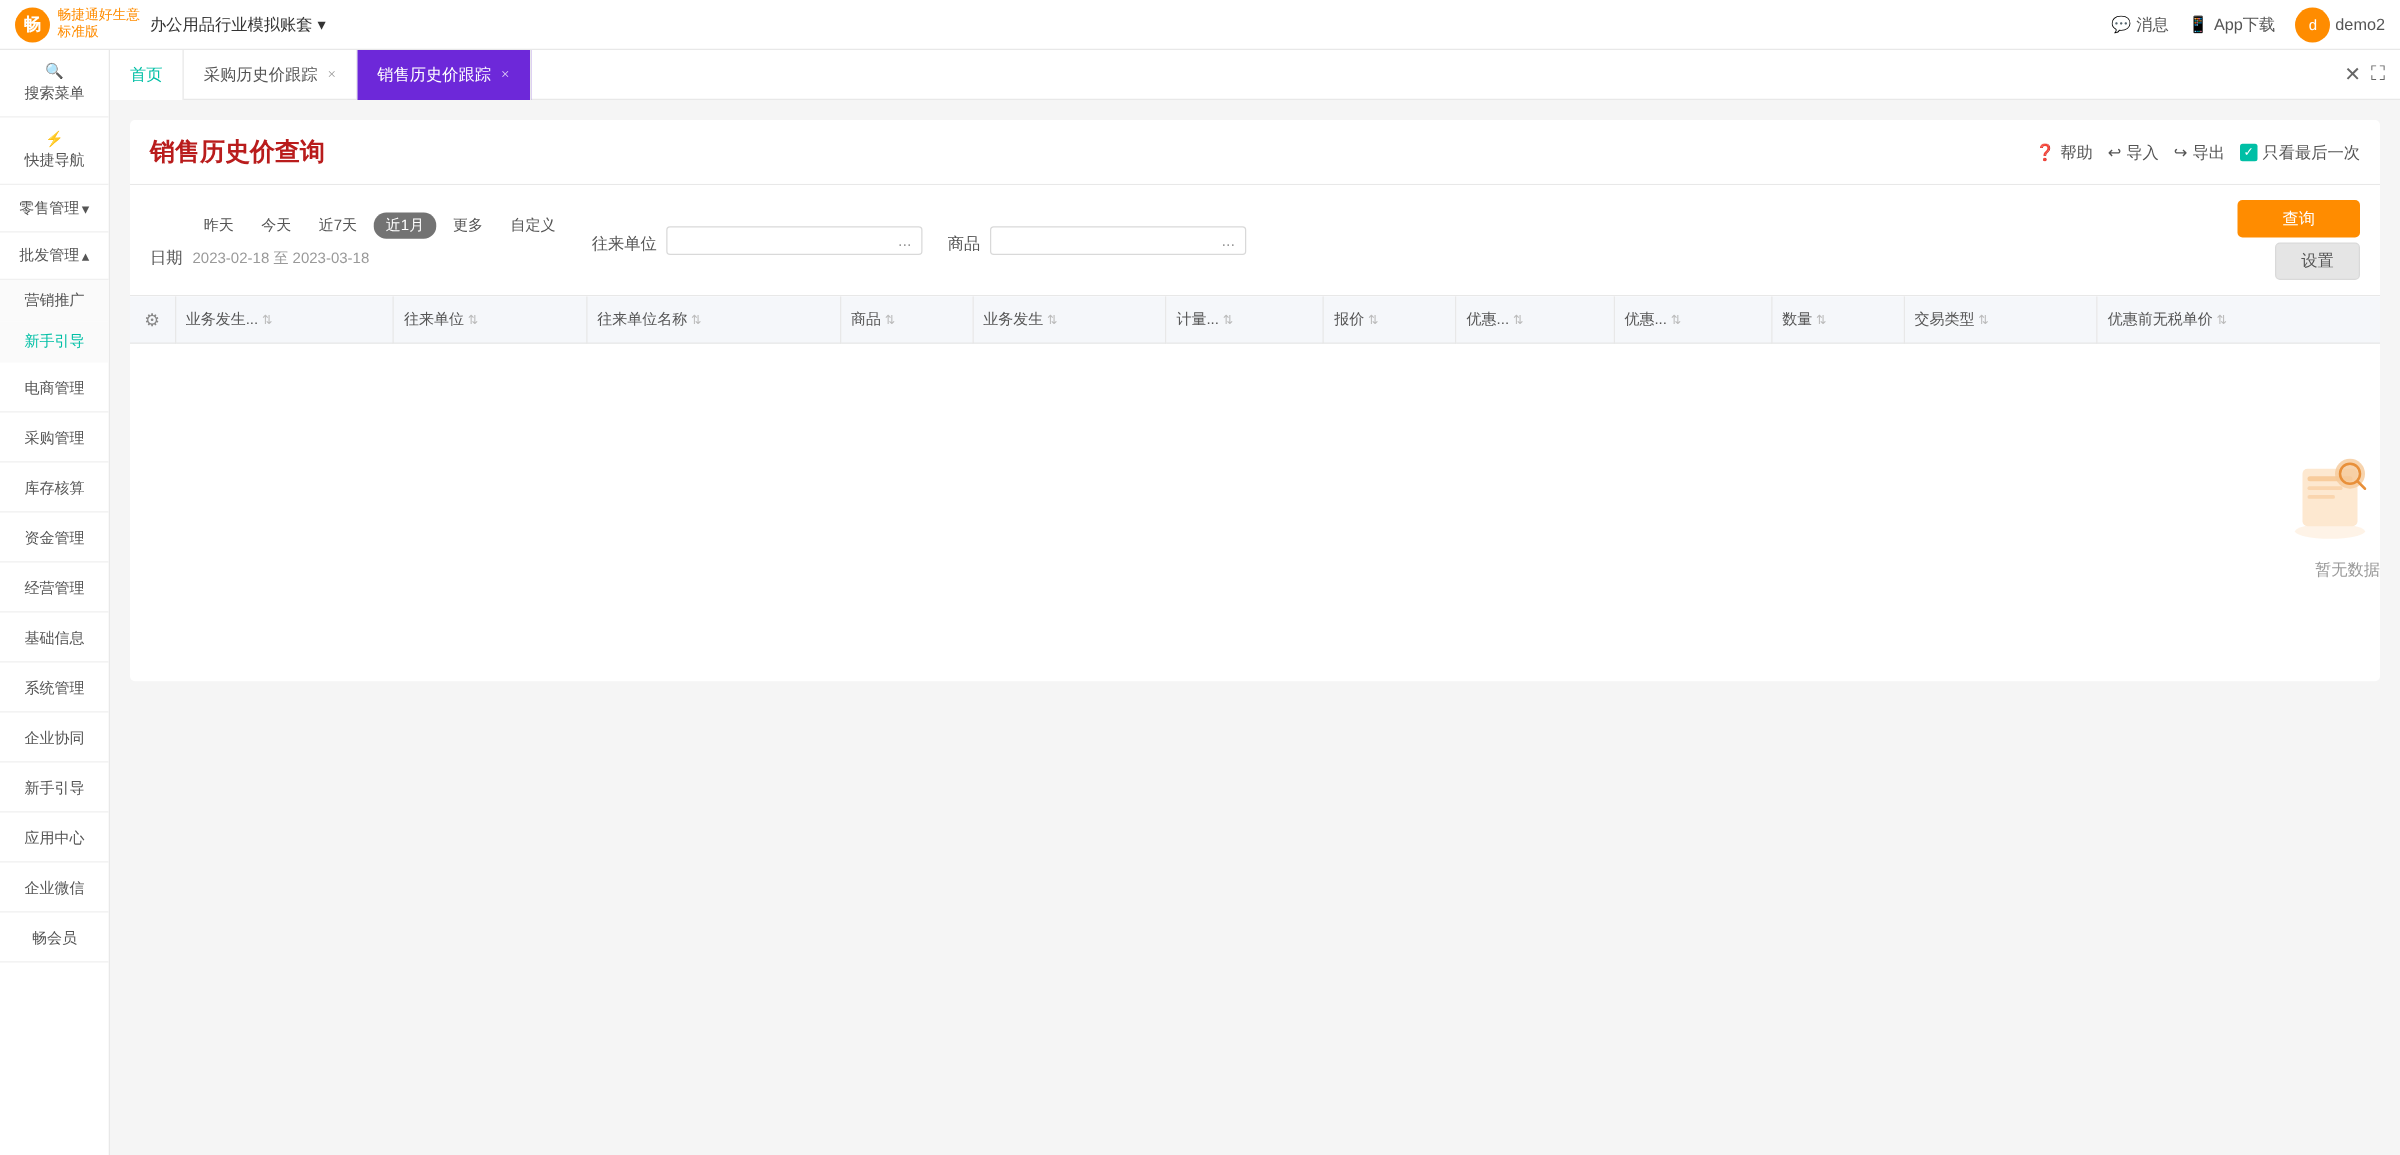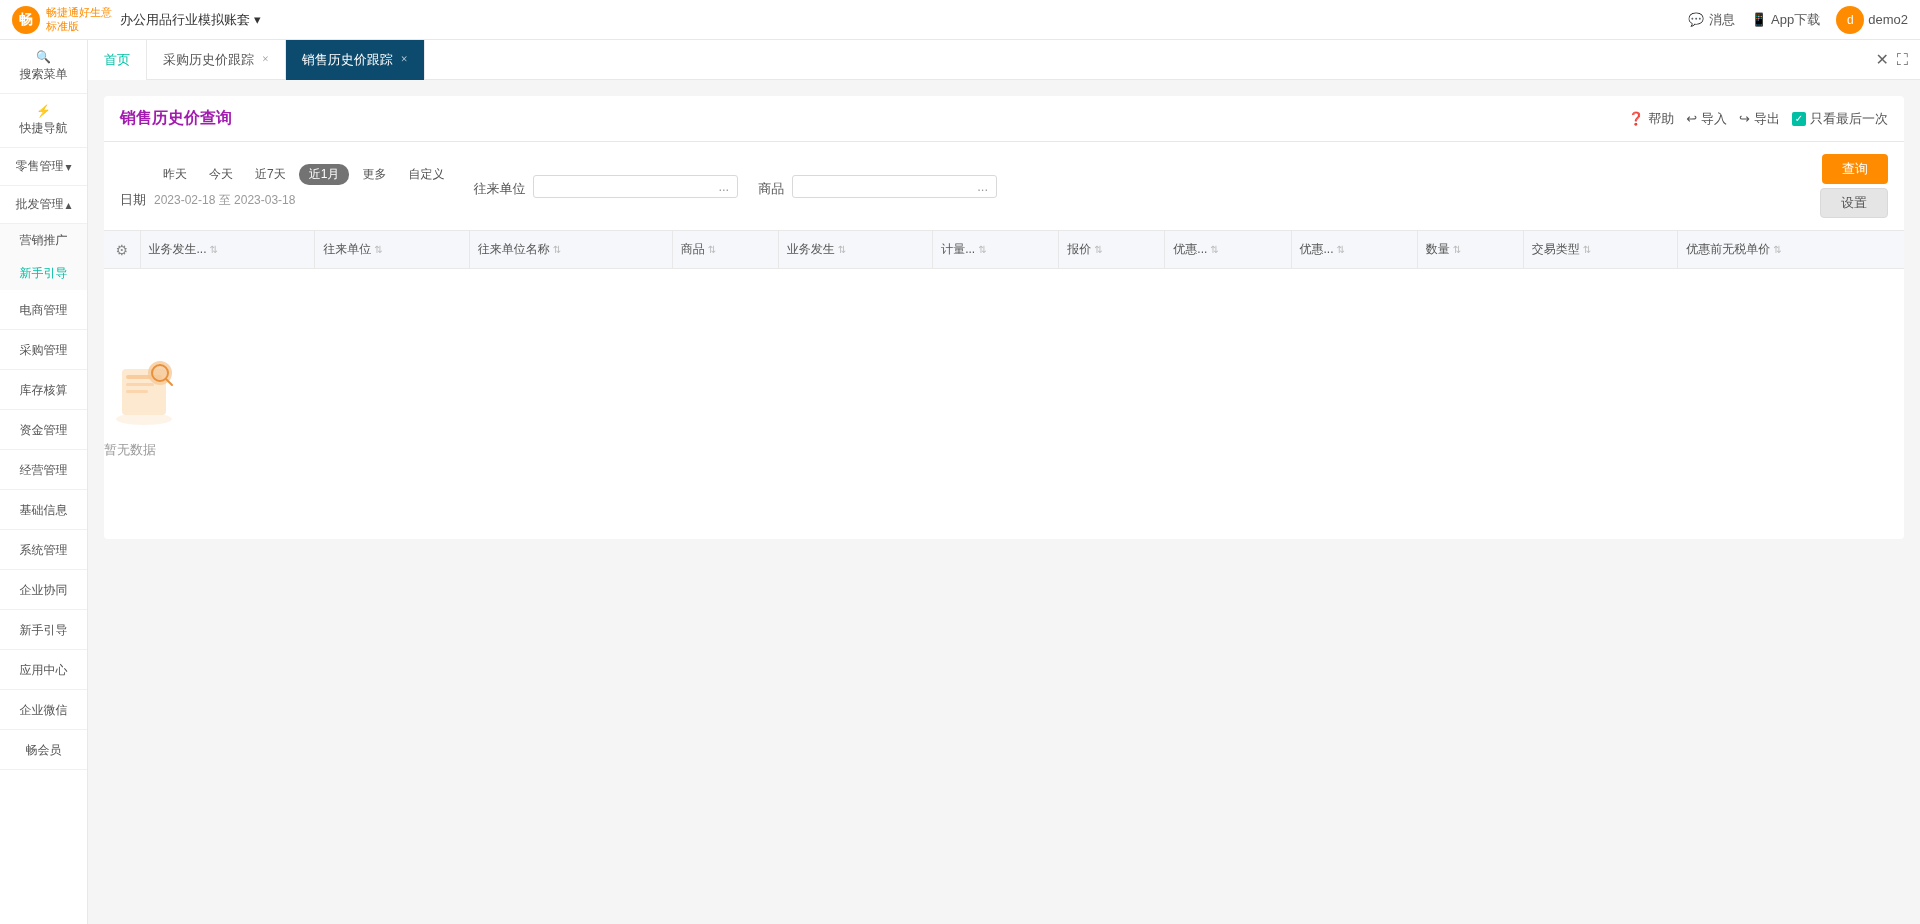--- a/index.html
+++ b/index.html
@@ -26,61 +26,61 @@
     .sidebar-group-header { display: flex; align-items: center; justify-content: center; gap: 2px; padding: 10px 4px; color: #555; font-size: 12px; cursor: pointer; border-bottom: 1px solid #f0f0f0; }
     .sidebar-sub-item { padding: 8px 4px; text-align: center; cursor: pointer; color: #555; font-size: 12px; background: #fafafa; }
 
     
     .content-area { flex: 1; display: flex; flex-direction: column; overflow: hidden; }
 
     
     .tab-bar { height: 40px; background: #fff; border-bottom: 1px solid #e8e8e8; display: flex; align-items: center; padding: 0 0; flex-shrink: 0; }
     .tab { display: flex; align-items: center; padding: 0 16px; height: 40px; cursor: pointer; color: #555; font-size: 13px; border-right: 1px solid #e8e8e8; gap: 6px; white-space: nowrap; font-family: Liberation Serif, serif; }
     .tab.home { color: #00bfa5; background: #fff; }
-    .tab.active { color: #fff; background: #0c4a6e; }
+    .tab.active { color: #fff; background: #6d28d9; }
     .tab-close { font-size: 12px; color: rgba(255,255,255,0.8); cursor: pointer; margin-left: 2px; }
     .tab-close-gray { font-size: 12px; color: #999; cursor: pointer; margin-left: 2px; }
     .tab-bar-actions { margin-left: auto; display: flex; align-items: center; padding-right: 12px; gap: 8px; }
     .tab-action-btn { color: #666; cursor: pointer; font-size: 16px; }
 
     
     .page-content { flex: 1; padding: 16px; overflow-y: auto; background: #f5f5f5; }
 
     
     .page-header { background: #fff; padding: 12px 16px; border-radius: 4px 4px 0 0; display: flex; align-items: center; justify-content: space-between; border-bottom: 1px solid #e8e8e8; }
-    .page-title { font-size: 16px; font-weight: bold; color: #a21caf; }
+    .page-title { font-size: 20px; font-weight: bold; color: #b91c1c; }
     .page-header-actions { display: flex; align-items: center; gap: 12px; }
     .header-action { display: flex; align-items: center; gap: 4px; color: #555; font-size: 13px; cursor: pointer; }
 
     
     .filter-area { background: #fff; padding: 12px 16px; border-bottom: 1px solid #e8e8e8; }
     .filter-row { display: flex; align-items: center; gap: 20px; flex-wrap: wrap; }
     .filter-item { display: flex; align-items: flex-end; gap: 8px; }
     .filter-label { color: #555; font-size: 13px; white-space: nowrap; }
     .date-range-text { color: #999; font-size: 12px; margin-top: 2px; }
     .date-btns { display: flex; align-items: center; gap: 4px; }
     .date-btn { padding: 2px 8px; border-radius: 3px; cursor: pointer; font-size: 12px; color: #555; border: 1px solid transparent; }
     .date-btn.active { background: #737373; color: #fff; border-radius: 10px; border: none; padding: 2px 10px; }
     .filter-input-wrap { display: flex; align-items: center; border: 1px solid #d9d9d9; border-radius: 3px; padding: 3px 8px; min-width: 200px; background: #fff; }
     .filter-input { border: none; outline: none; flex: 1; font-size: 13px; color: #333; }
     .filter-ellipsis { color: #999; font-size: 13px; cursor: pointer; }
-    .query-btn { background: #ff8c00; color: #fff; border: none; border-radius: 4px; padding: 6px 20px; font-size: 13px; cursor: pointer; }
+    .query-btn { background: #ff8c00; color: #fff; border: none; border-radius: 4px; padding: 6px 36px; font-size: 13px; cursor: pointer; }
     .settings-btn { background: #e5e5e5; color: #555; border: 1px solid #d9d9d9; border-radius: 4px; padding: 5px 20px; font-size: 13px; cursor: pointer; }
     .filter-col { display: flex; flex-direction: column; gap: 4px; }
 
     
     .table-wrap { background: #fff; border-radius: 0 0 4px 4px; overflow: auto; }
     .data-table { width: 100%; border-collapse: collapse; }
     .data-table th { background: #f5f7fa; color: #555; font-size: 12px; font-weight: normal; padding: 10px 8px; border-bottom: 1px solid #e8e8e8; border-right: 1px solid #e8e8e8; white-space: nowrap; cursor: pointer; }
     .data-table th:last-child { border-right: none; }
     .th-inner { display: flex; align-items: center; gap: 3px; justify-content: flex-start; }
     .sort-icon { color: #bbb; font-size: 10px; }
 
     
-    .empty-state { display: flex; flex-direction: column; align-items: flex-start; justify-content: center; padding: 80px 0; }
+    .empty-state { display: flex; flex-direction: column; align-items: flex-end; justify-content: center; padding: 80px 0; }
     .empty-img { width: 80px; height: 80px; position: relative; margin-bottom: 12px; }
     .empty-text { color: #999; font-size: 13px; }
 
     
     .th-gear { color: #888; font-size: 14px; cursor: pointer; }
 
     
     .only-last { display: flex; align-items: center; gap: 4px; color: #555; font-size: 13px; }
     .checkbox-teal { width: 14px; height: 14px; border-radius: 2px; background: #00bfa5; display: flex; align-items: center; justify-content: center; color: #fff; font-size: 10px; cursor: pointer; }
   </style>

